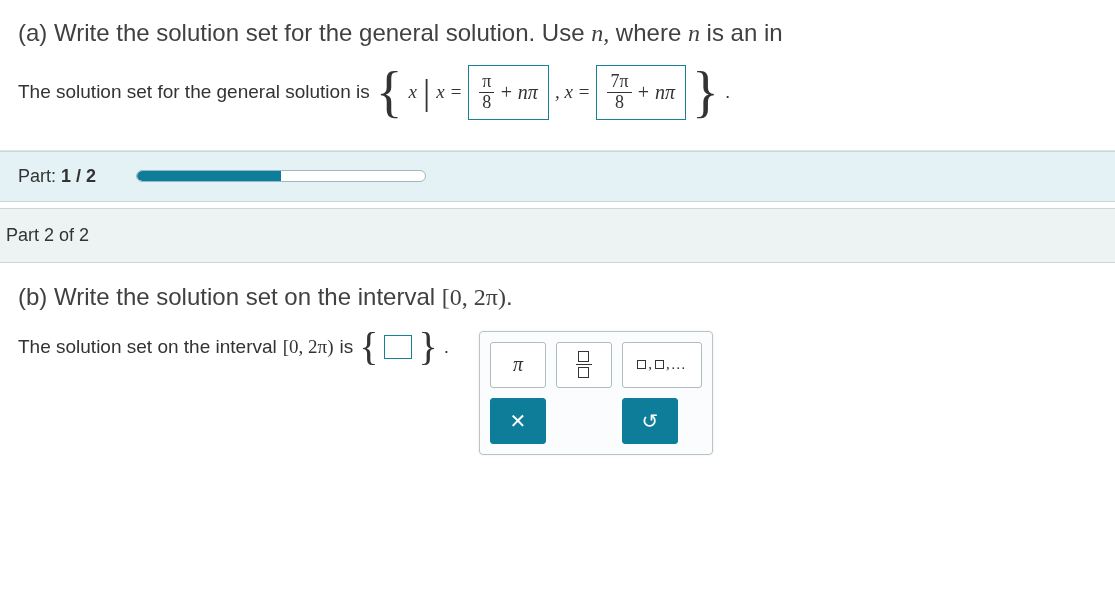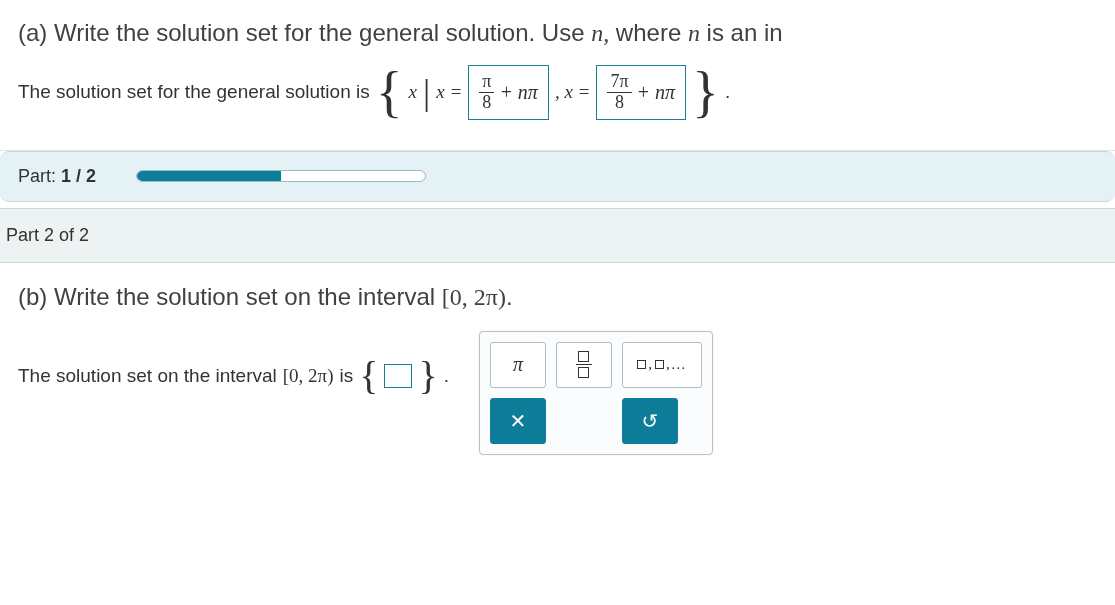--- a/index.html
+++ b/index.html
@@ -55,21 +55,20 @@
   .part-bar {
     background: #e4f2f6;
     border-top: 1px solid #ccd5d7;
     border-bottom: 1px solid #ccd5d7;
     padding: 14px 18px;
     display: flex;
     align-items: center;
     gap: 40px;
     font-size: 18px;
     color: #333;
-    border-radius: 9px;
   }
   .part-bar b { font-weight: bold; }
   .progress-outer {
     width: 290px;
     height: 12px;
     background: #fff;
     border: 1px solid #9fb7bf;
     border-radius: 6px;
     overflow: hidden;
   }
@@ -93,21 +92,21 @@
     color: #414141;
     font-size: 24px;
     margin-bottom: 20px;
   }
   .answer-b {
     display: flex;
     align-items: flex-start;
     gap: 30px;
     font-size: 19px;
   }
-  .answer-b-text { display: flex; align-items: center; gap: 6px; margin-top: 29px; }
+  .answer-b-text { display: flex; align-items: center; gap: 6px; }
   .input-box {
     border: 1px solid #178295;
     width: 28px;
     height: 24px;
     display: inline-block;
   }
   .toolbox {
     border: 1px solid #b9c3c6;
     border-radius: 4px;
     padding: 10px;

